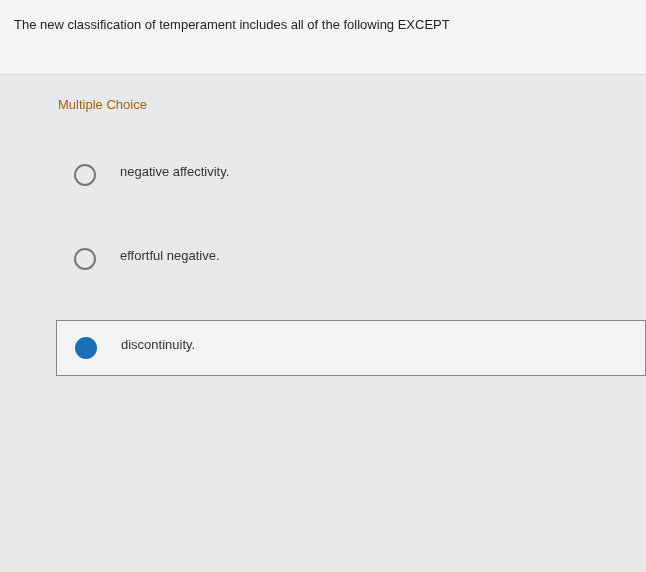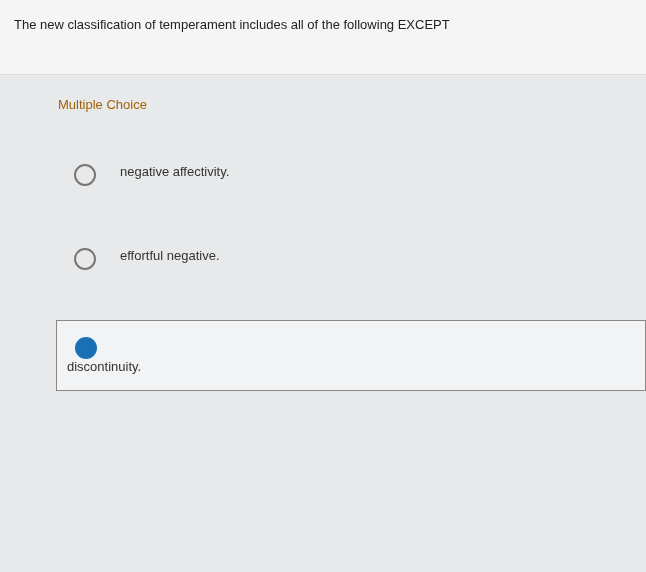--- a/index.html
+++ b/index.html
@@ -35,21 +35,20 @@
     align-items: flex-start;
     padding: 12px 10px;
     margin-bottom: 38px;
     margin-right: 0;
   }
   .option.selected {
     border: 1px solid #888;
     background: #f2f3f4;
     margin-bottom: 8px;
     padding: 16px 10px;
-    flex-direction: column;
   }
   .radio {
     width: 22px;
     height: 22px;
     border: 2px solid #777;
     border-radius: 50%;
     flex-shrink: 0;
     margin-right: 24px;
     margin-left: 8px;
     background: transparent;

